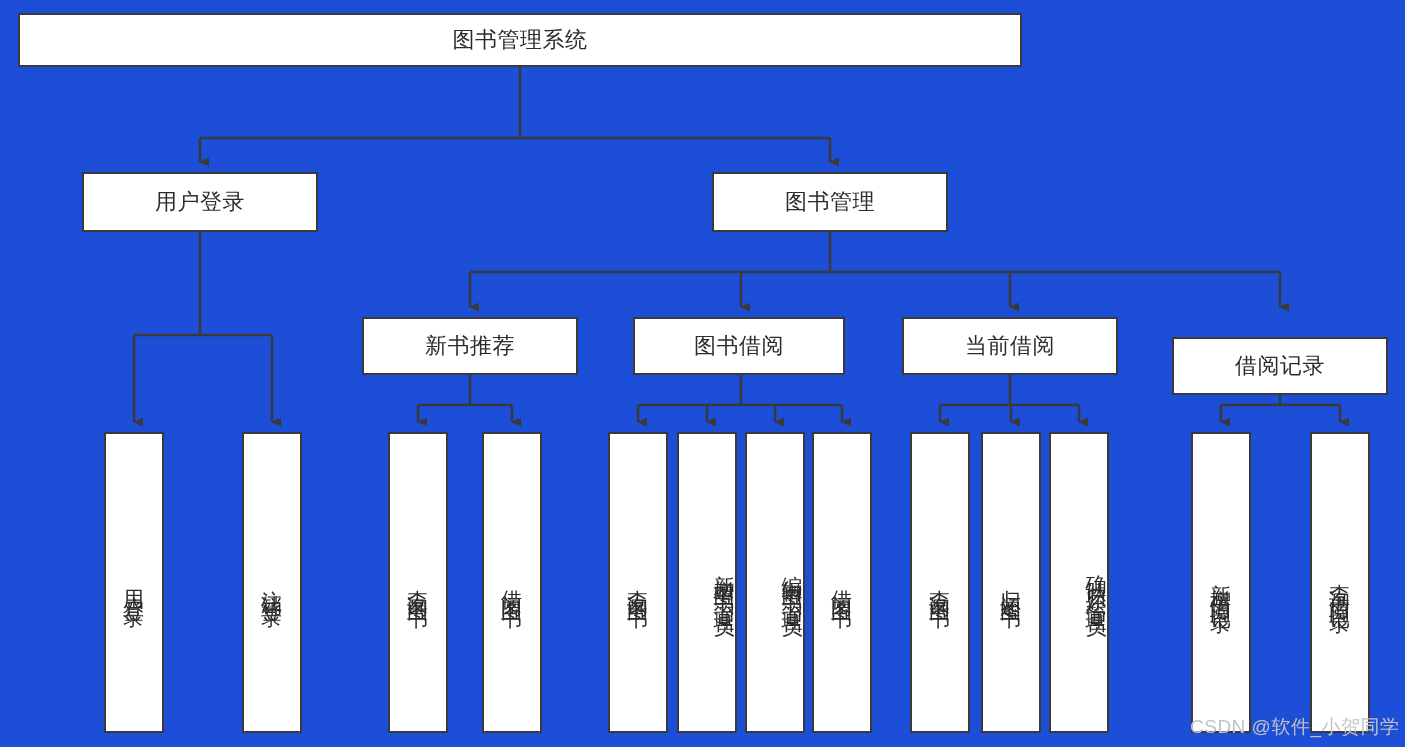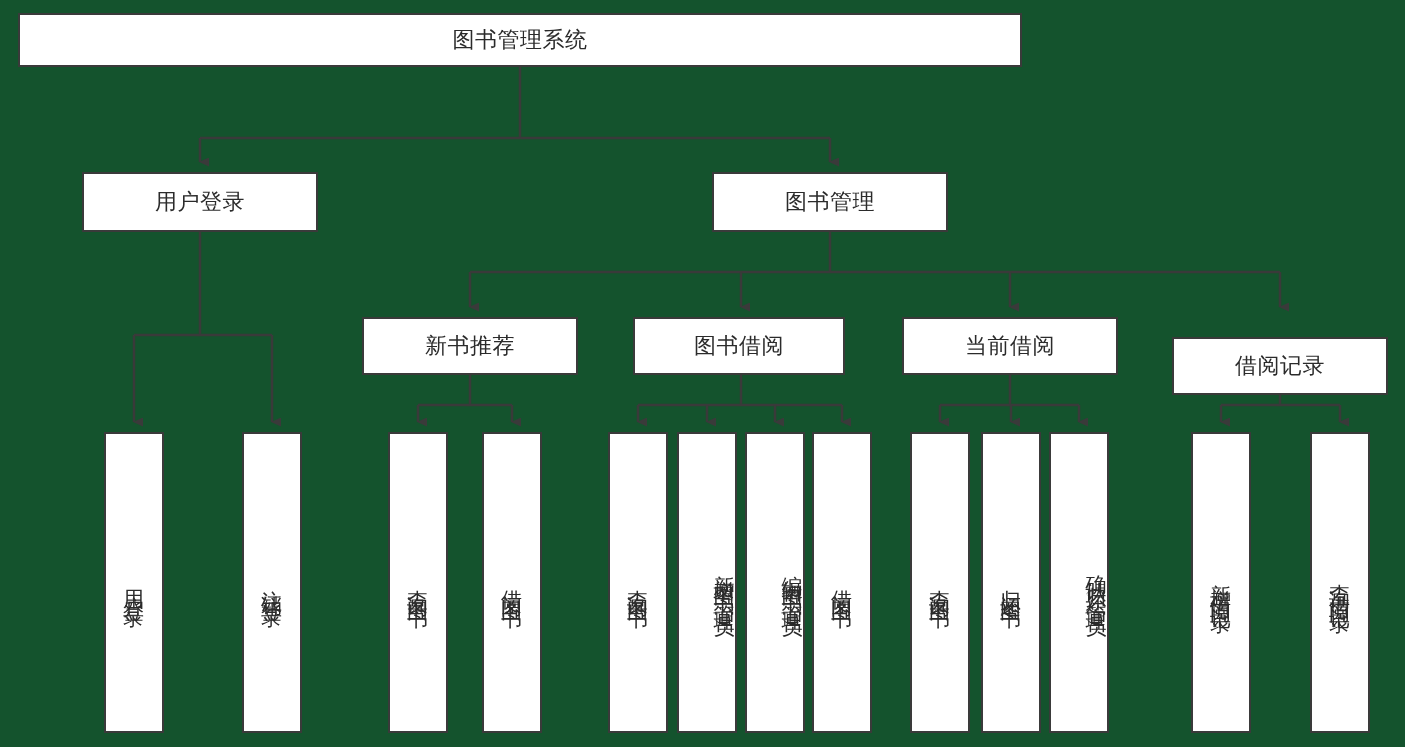--- a/index.html
+++ b/index.html
@@ -8,21 +8,21 @@
     padding: 0;
     background: #ffffff;
   }
   body {
     font-family: "Liberation Sans", "DejaVu Sans", sans-serif;
   }
   #diagram-root {
     position: relative;
     width: 1405px;
     height: 747px;
-    background: #14532d;
+    background: #1d4ed8;
     overflow: hidden;
   }
   #svg-layer {
     position: absolute;
     left: 0;
     top: 0;
     width: 1405px;
     height: 747px;
   }
   .node {
@@ -133,14 +133,15 @@
   <div class="node node-v" style="left: 608px; top: 432px; width: 60px; height: 301px;">查询图书</div>
   <div class="node node-v align-top" style="left: 677px; top: 432px; width: 60px; height: 301px;">新增图书（管理员）</div>
   <div class="node node-v align-top" style="left: 745px; top: 432px; width: 60px; height: 301px;">编辑图书（管理员）</div>
   <div class="node node-v" style="left: 812px; top: 432px; width: 60px; height: 301px;">借阅图书</div>
   <div class="node node-v" style="left: 910px; top: 432px; width: 60px; height: 301px;">查询图书</div>
   <div class="node node-v" style="left: 981px; top: 432px; width: 60px; height: 301px;">归还图书</div>
   <div class="node node-v align-top" style="left: 1049px; top: 432px; width: 60px; height: 301px;">确认归还（管理员）</div>
   <div class="node node-v" style="left: 1191px; top: 432px; width: 60px; height: 301px;">新增借阅记录</div>
   <div class="node node-v" style="left: 1310px; top: 432px; width: 60px; height: 301px;">查询借阅记录</div>
 
+  <div class="watermark" style="left: 1190px; top: 714px;">CSDN @软件_小贺同学</div>
 
 </div>
 
 </body></html>

